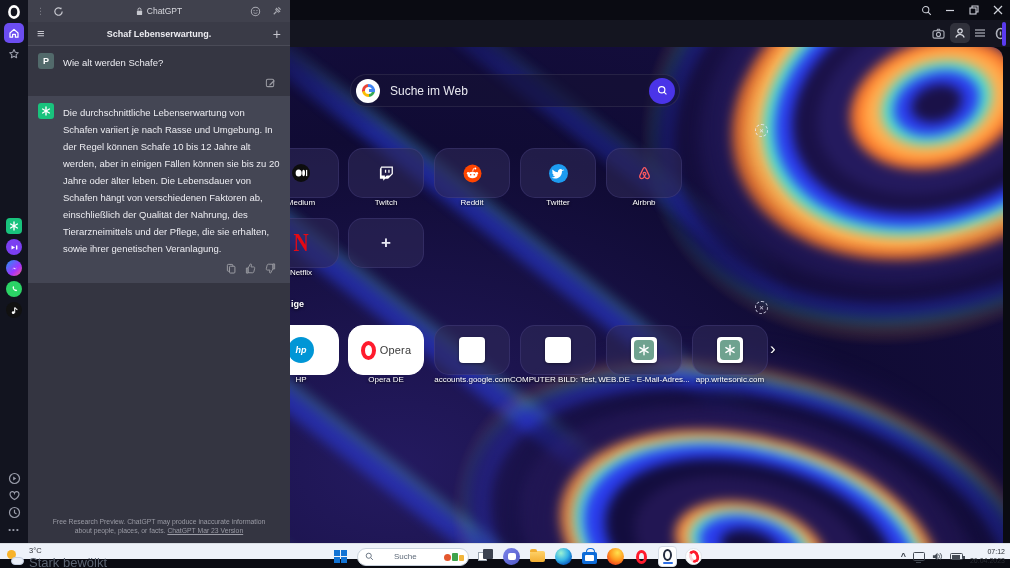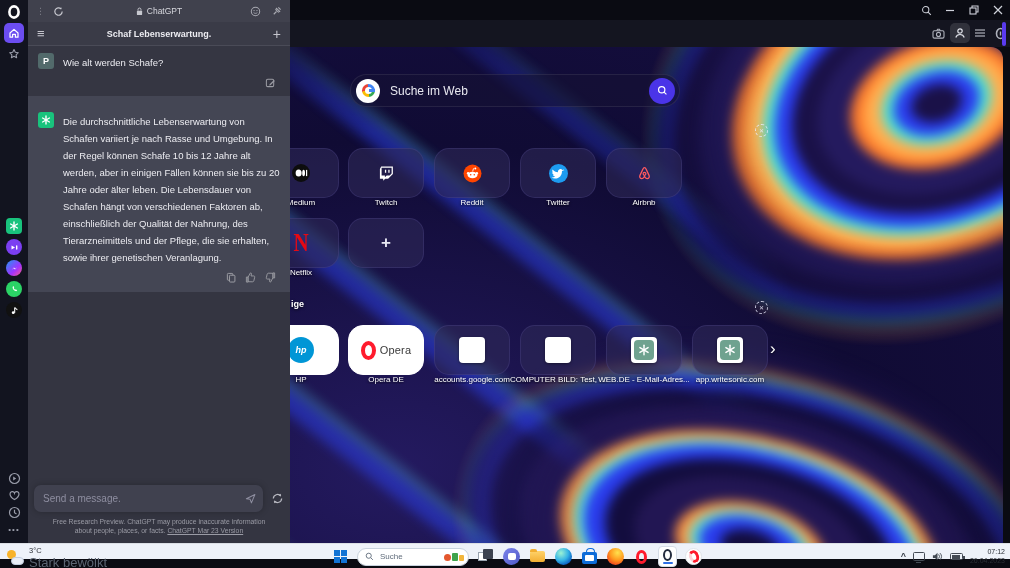--- a/index.html
+++ b/index.html
@@ -31,21 +31,21 @@
   .menu-glyph { color:#c5c5cd; font-size:13px; line-height:1; }
   .newchat-glyph { margin-left:auto; color:#c5c5cd; font-size:14px; line-height:1; z-index:2; }
   .msg-user { background:#353642; padding:7px 10px 4px 10px; }
   .msg-row { display:flex; gap:9px; }
   .avatar { width:16px; height:16px; border-radius:3px; flex:0 0 auto; display:flex; align-items:center;
     justify-content:center; font-size:9px; font-weight:bold; color:#fff; }
   .avatar.user { background:#526a6b; }
   .avatar.ai { background:#19c37d; }
   .msg-text { font-size:9.5px; line-height:17px; color:#ececf1; padding-top:1px; }
   .msg-actions { display:flex; justify-content:flex-end; gap:9px; padding:6px 4px 4px 0; }
-  .msg-ai { background:#444654; padding:16px 10px 5px 10px; }
+  .msg-ai { background:#444654; padding:7px 10px 5px 10px; }
   .chat-spacer { flex:1 1 auto; background:#343541; }
   .composer { background:#343541; padding:4px 6px 0 6px; flex:0 0 auto; }
   .composer-row { display:flex; align-items:center; gap:8px; }
   .composer-input { position:relative; flex:1; height:27px; background:#40414f; border-radius:7px;
     box-shadow:0 0 6px rgba(0,0,0,.25); display:flex; align-items:center; }
   .composer-input input { flex:1; background:transparent; border:none; outline:none; color:#ececf1;
     font-size:10px; padding:0 22px 0 9px; font-family:inherit; }
   .composer-input input::placeholder { color:#8e8ea0; }
   .send-ico { position:absolute; right:7px; top:8px; }
   .panel-footer { padding:5px 10px 8px 10px; text-align:center; font-size:6.8px; line-height:9px;
@@ -129,21 +129,21 @@
   .wx-ico { position:relative; width:18px; height:16px; }
   .wx-sun { position:absolute; left:1px; top:0; width:9px; height:9px; border-radius:50%; background:#f8b32a; }
   .wx-cloud { position:absolute; right:0; bottom:1px; width:13px; height:8px; border-radius:5px;
     background:#e9eef7; border:1px solid #c3cedf; }
   .wx-text { display:flex; flex-direction:column; justify-content:center; }
   .wx-temp { font-size:7.5px; color:#2b2f36; }
   .wx-cond { font-size:13px; color:#5c6573; }
   .tb-center { position:absolute; left:331px; top:0; height:25px; display:flex; align-items:center; gap:7px; }
   .tb-ico { width:19px; height:19px; border-radius:4px; display:flex; align-items:center; justify-content:center; position:relative; }
   .tb-search { width:112px; height:18px; border-radius:9px; background:#fff; border:1px solid #c9d3de;
-    display:flex; align-items:center; padding:0 4px 0 7px; gap:6px; }
+    display:flex; align-items:center; padding:0 4px 0 7px; gap:20px; }
   .tb-search input { flex:1; min-width:0; border:none; outline:none; background:transparent;
     font-size:8px; color:#5f6b7a; font-family:inherit; }
   .tb-search input::placeholder { color:#5f6b7a; }
   .hl { display:flex; align-items:flex-end; gap:1px; }
   .start-grid { display:grid; grid-template-columns:6px 6px; grid-template-rows:6px 6px; gap:1px; }
   .start-grid div { background:#1173d4; }
   .tv-back { position:absolute; left:2px; top:5px; width:9px; height:9px; background:#fff; border:1px solid #9aa4b0; }
   .tv-front { position:absolute; left:7px; top:2px; width:10px; height:10px; background:#3c4250; border-radius:1px; }
   .chat-circ { width:17px; height:17px; border-radius:50%; background:linear-gradient(135deg,#7b83eb,#4f58c7);
     display:flex; align-items:center; justify-content:center; }
@@ -361,37 +361,20 @@
           <svg width="11" height="11" viewBox="0 0 12 12" style="transform:rotate(180deg);">
               <path d="M1.5 5.5h1.8V11H1.5zM3.3 10.6V5.8L5.9 1c.6-.2 1.3.3 1.1 1.1L6.6 4.3h2.9c.8 0 1.3.7 1.1 1.4l-1 4c-.2.6-.7 1-1.4 1z" fill="none" stroke="#9b9ca3" stroke-width="1"></path>
             </svg>
         </span>
       </div>
     </div>
 
     <div class="chat-spacer"></div>
 
     <div class="composer">
-      <div class="composer-row">
-        <div class="composer-input">
-          <input type="text" placeholder="Send a message." style="">
-          <span class="send-ico">
-            <svg width="11" height="11" viewBox="0 0 12 12">
-                <path d="M1.5 6.2L10.8 1.6 7 10.8 5.6 6.9z" fill="none" stroke="#8e8ea0" stroke-width="1.1" stroke-linejoin="round"></path>
-              </svg>
-          </span>
-        </div>
-        <span>
-          <svg width="13" height="13" viewBox="0 0 14 14">
-              <path d="M2.5 7a4.5 4.5 0 0 1 8-2.6M11.5 7a4.5 4.5 0 0 1-8 2.6" fill="none" stroke="#b8b9c1" stroke-width="1.3"></path>
-              <path d="M10.7 1.8l-.1 2.8-2.6-1z" fill="#b8b9c1"></path>
-              <path d="M3.3 12.2l.1-2.8 2.6 1z" fill="#b8b9c1"></path>
-            </svg>
-        </span>
-      </div>
       <div class="panel-footer">
         <span>Free Research Preview. ChatGPT may produce inaccurate information about people, places, or facts.</span>
         <a href="#">ChatGPT Mar 23 Version</a>
       </div>
     </div>
   </div>
 
   <div class="main">
     <div class="titlebar">
       <span class="win-btn">

